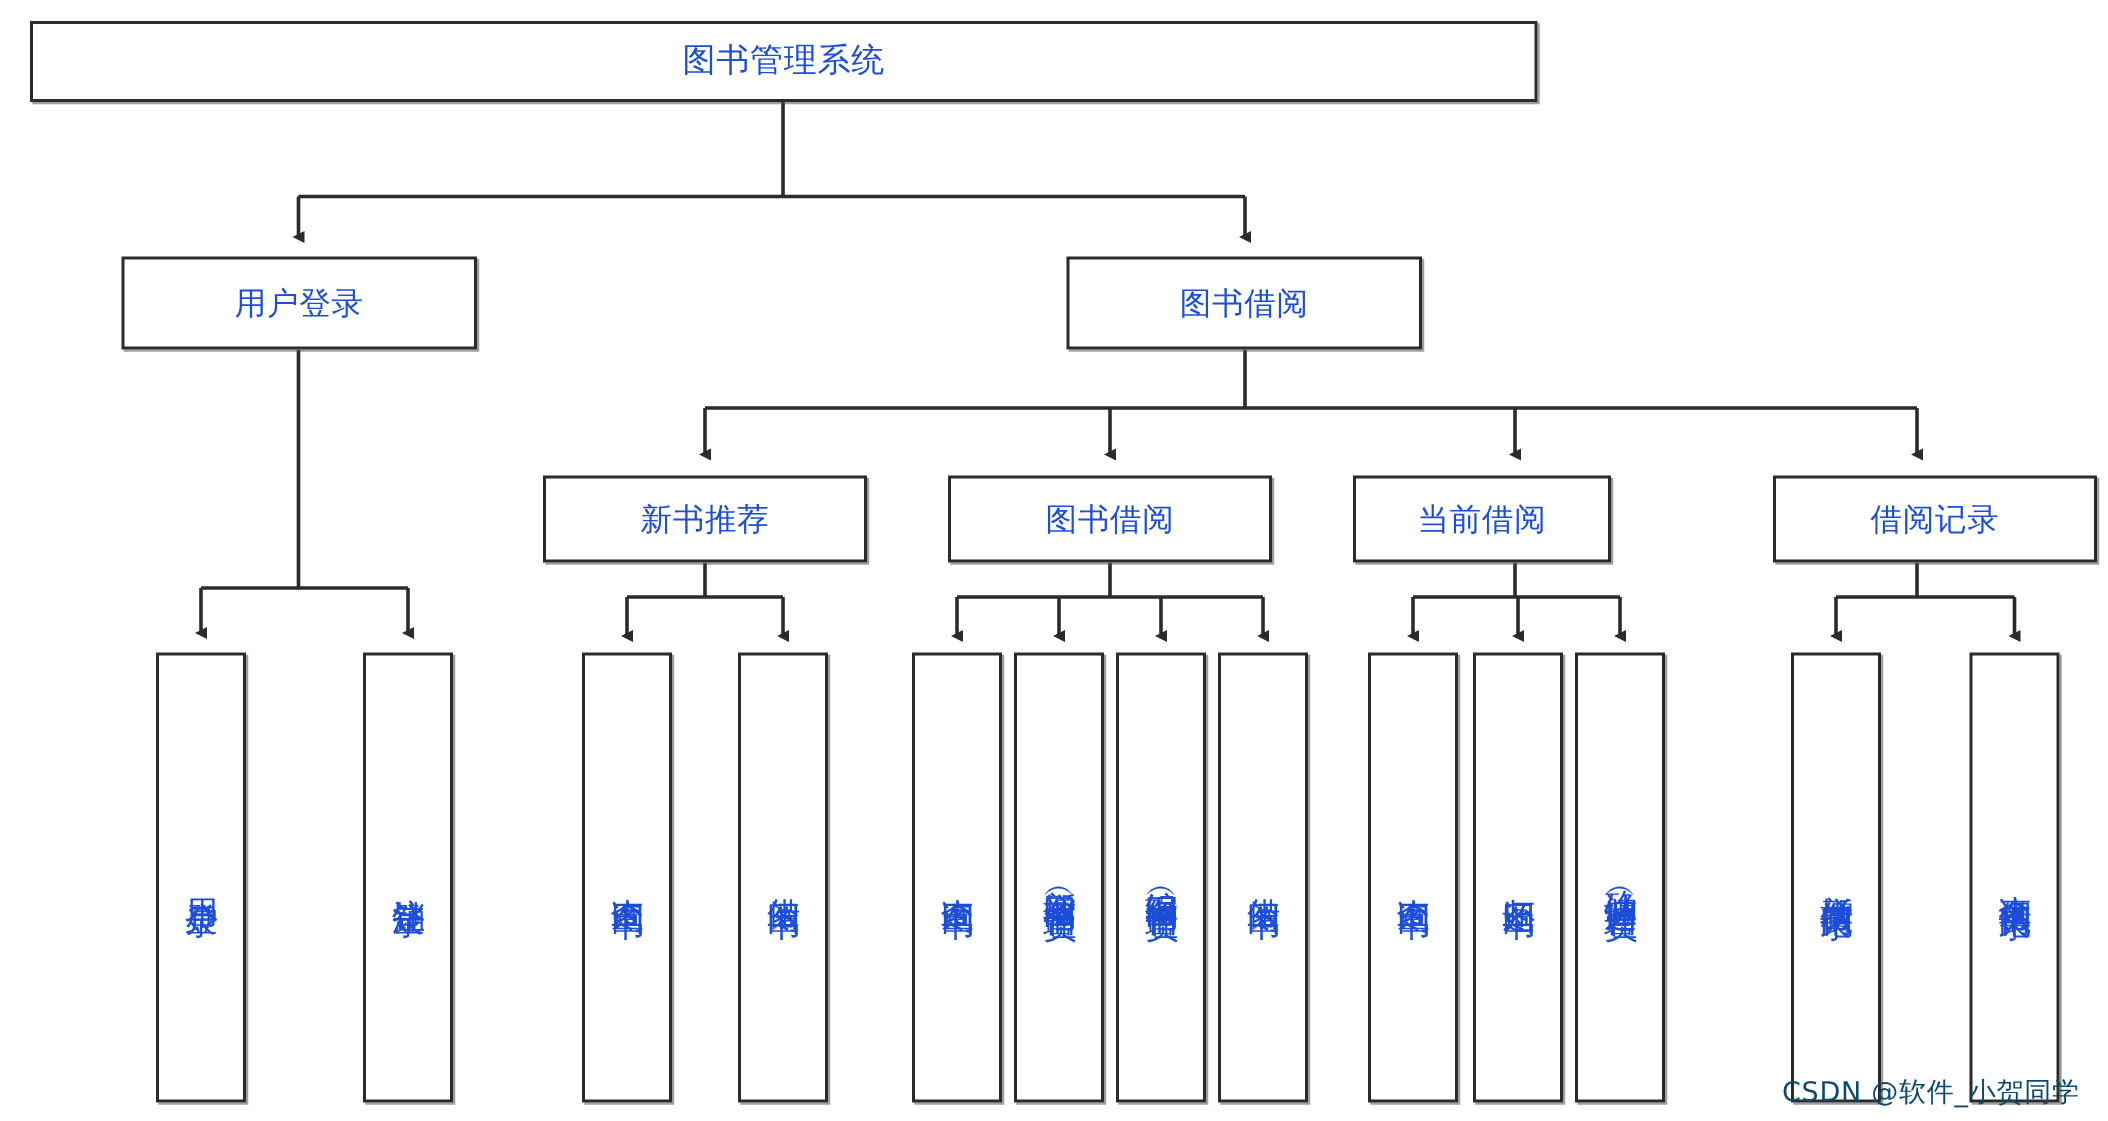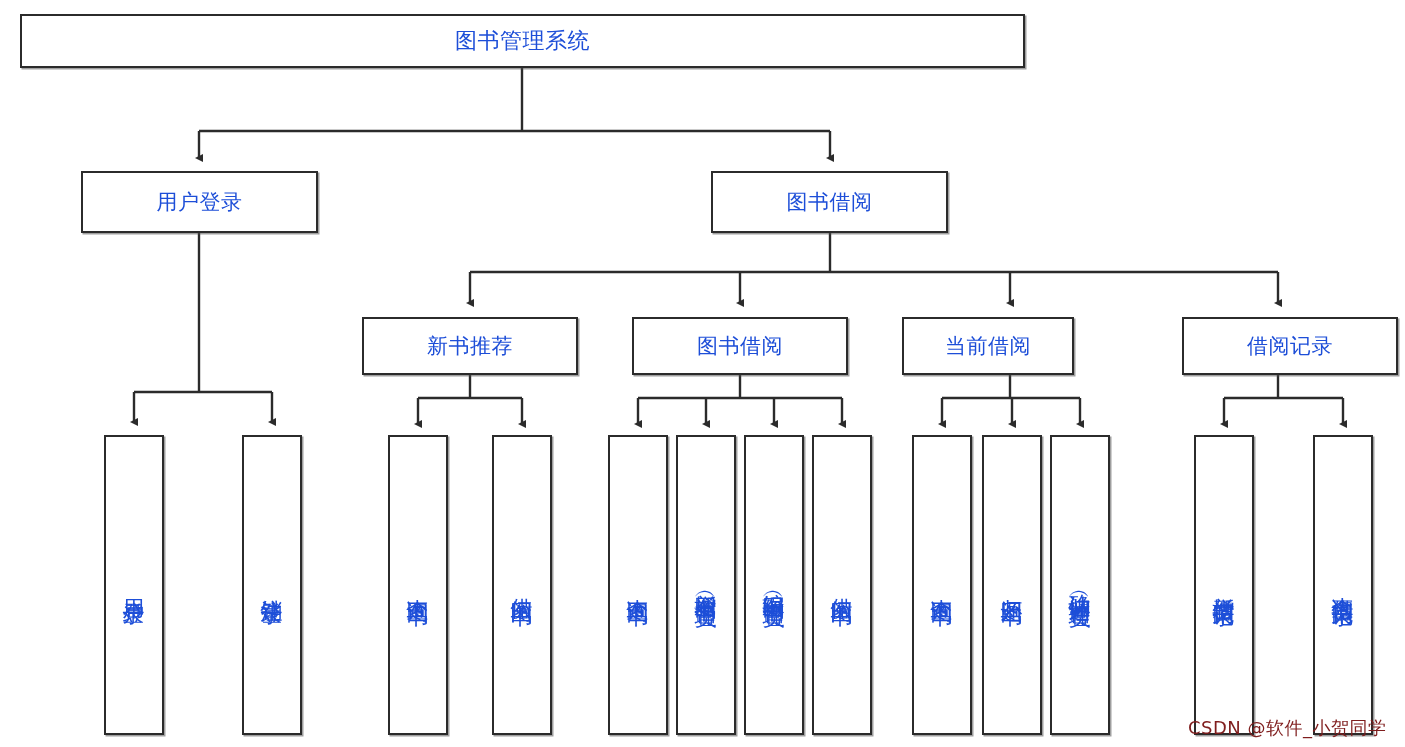--- a/index.html
+++ b/index.html
@@ -60,21 +60,21 @@
     text-orientation: upright;
     font-size: 22px;
     letter-spacing: 2px;
     line-height: 1.05;
     white-space: normal;
     max-height: 100%;
     text-align: start;
   }
   .watermark {
     position: absolute;
-    color: #7f1d1d;
+    color: #0c4a6e;
     font-size: 18px;
     letter-spacing: 0.5px;
     z-index: 5;
     user-select: none;
   }
 </style>
 </head>
 <body>
 
 <div id="diagram-root">

